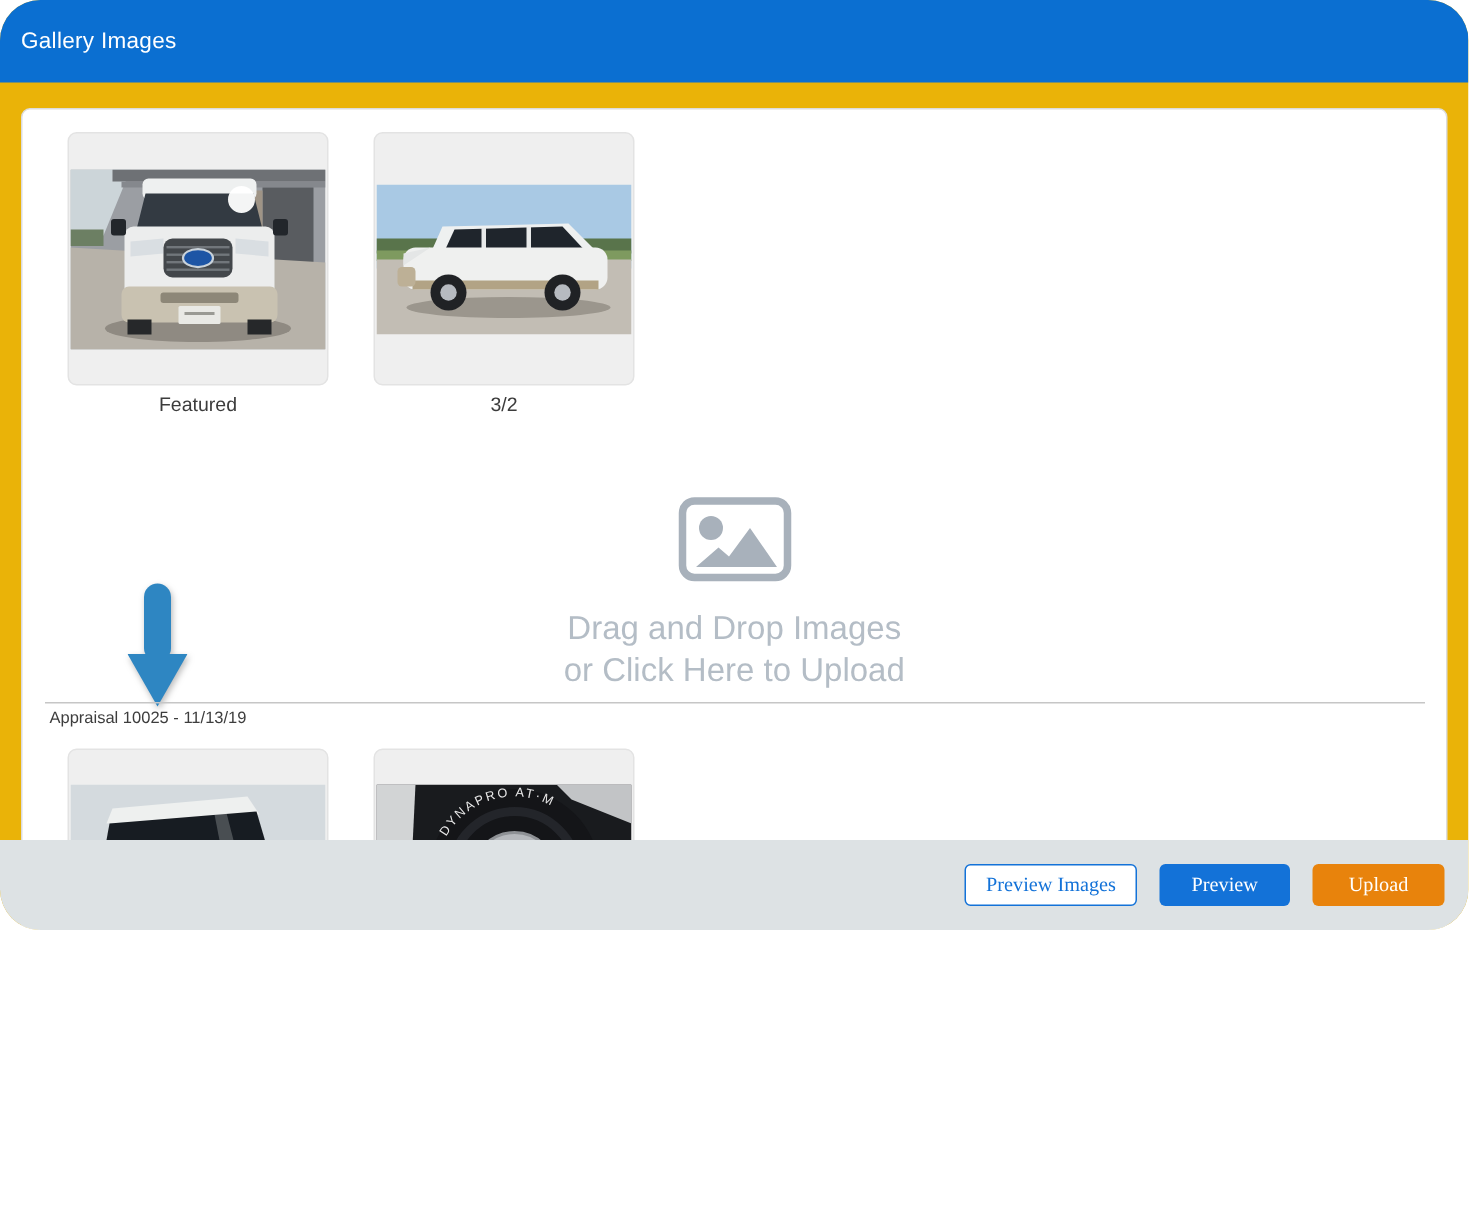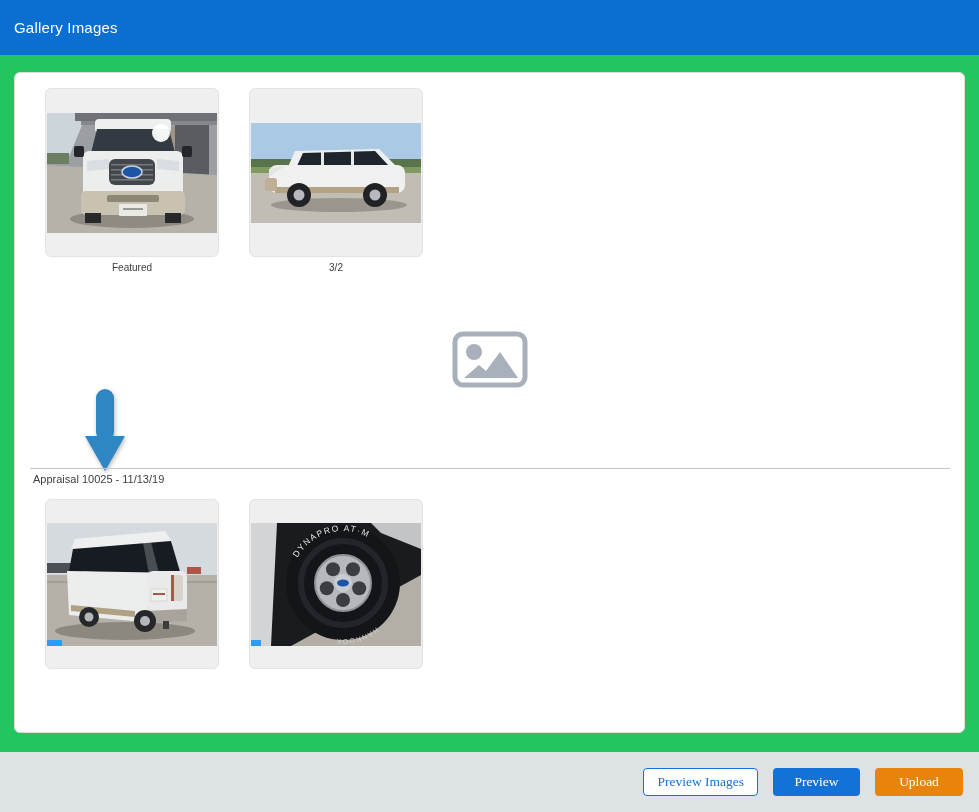--- a/index.html
+++ b/index.html
@@ -1,39 +1,39 @@
 <!DOCTYPE html>
 <html><head>
 <meta charset="utf-8">
 <style>
   * { box-sizing: border-box; margin: 0; padding: 0; }
   html,body { width: 979px; height: 812px; background: #ffffff;
     font-family: "Liberation Sans", sans-serif; }
-  .screen { position: relative; width: 979px; height: 812px; overflow: hidden; background:#22c55e; }
+  .screen { position: relative; width: 979px; height: 620px; overflow: hidden; background:#eab308;border-radius:27px; }
 
   
   .modal-header { position: absolute; top:0; left:0; width:100%; height:55px;
     background:#0b6fd1; display:flex; align-items:center; padding-left:14px; }
   .modal-title { color:#ffffff; font-size:15px; letter-spacing:.2px; }
 
   
   .panel { position:absolute; left:14px; top:72px; width:951px; height:661px;
     background:#fff; border:1px solid #dcdcdc; border-radius:6px; }
 
   .figure { position:absolute; width:174px; }
   .fig-1 { left:30px; top:15px; }
   .fig-2 { left:234px; top:15px; }
   .fig-3 { left:30px; top:426px; }
   .fig-4 { left:234px; top:426px; }
   .thumb-card { width:174px; height:169px; background:#efefef; border:1px solid #e3e3e3;
     border-radius:6px; display:flex; align-items:center; justify-content:center;
     overflow:hidden; cursor:pointer; }
   .fig-3 .thumb-card, .fig-4 .thumb-card { height:170px; }
   .thumb-card svg { display:block; }
-  .fig-label { margin-top:5px; text-align:center; font-size:10px; color:#3c3c3c; }
+  .fig-label { margin-top:5px; text-align:center; font-size:13px; color:#3c3c3c; }
   .photo-wrap { position:relative; }
   .progress-bar { position:absolute; left:0; bottom:0; height:6px; background:#2e9df0; }
 
   
   .dropzone { position:absolute; left:0; top:258px; width:100%; text-align:center; cursor:pointer; }
   .dz-icon { display:inline-block; }
   .dz-text { margin-top:12px; font-size:22px; line-height:28px; color:#b4bdc6; }
 
   
   .divider { position:absolute; left:15px; right:14px; top:395px; border-top:1px solid #c6c6c6; }
@@ -127,20 +127,24 @@
     </div>
 
     <div class="dropzone">
       <span class="dz-icon">
         <svg width="76" height="57" viewBox="0 0 76 57">
           <rect x="3" y="3" width="70" height="51" rx="8" fill="none" stroke="#a8b1bb" stroke-width="5"></rect>
           <circle cx="22" cy="21" r="8" fill="#a8b1bb"></circle>
           <polygon points="12,47 27,34 34,40 48,21 66,47" fill="#a8b1bb"></polygon>
         </svg>
       </span>
+      <div class="dz-text">
+        <div>Drag and Drop Images</div>
+        <div>or Click Here to Upload</div>
+      </div>
     </div>
 
     <svg class="annotation-arrow" width="40" height="84" viewBox="0 0 40 84">
       <rect x="11" y="1" width="18" height="52" rx="9" fill="#2e86c2"></rect>
       <polygon points="0,48 40,48 20,83" fill="#2e86c2"></polygon>
     </svg>
 
     <div class="divider"></div>
     <div class="appraisal-label">Appraisal 10025 - 11/13/19</div>
 

